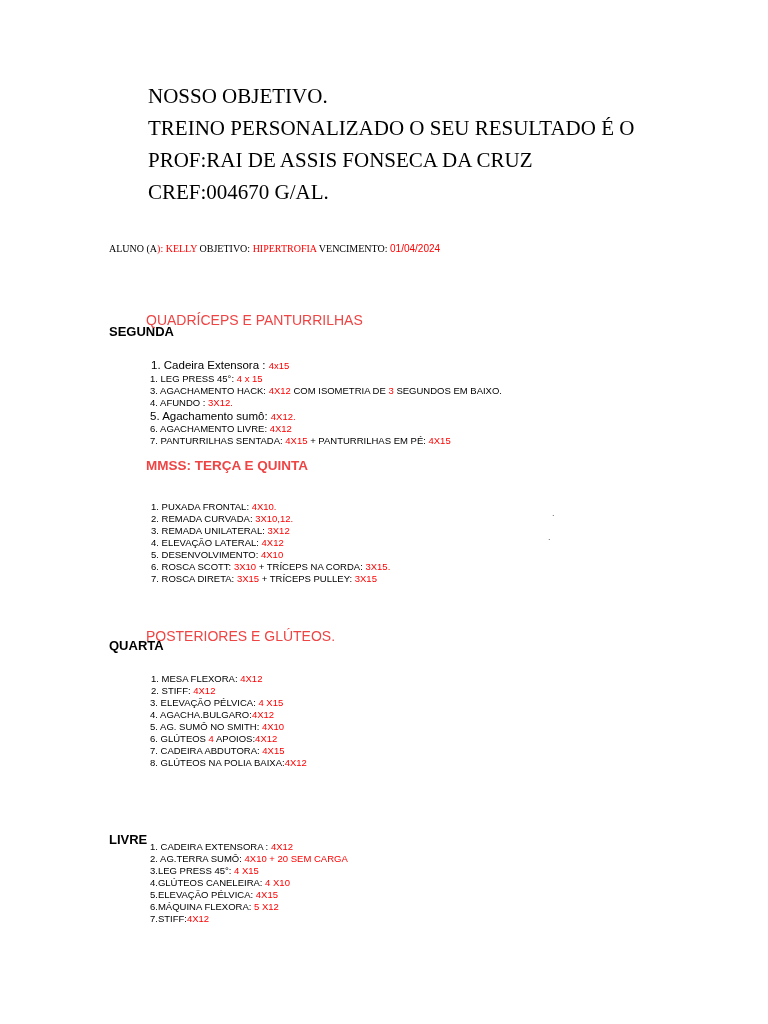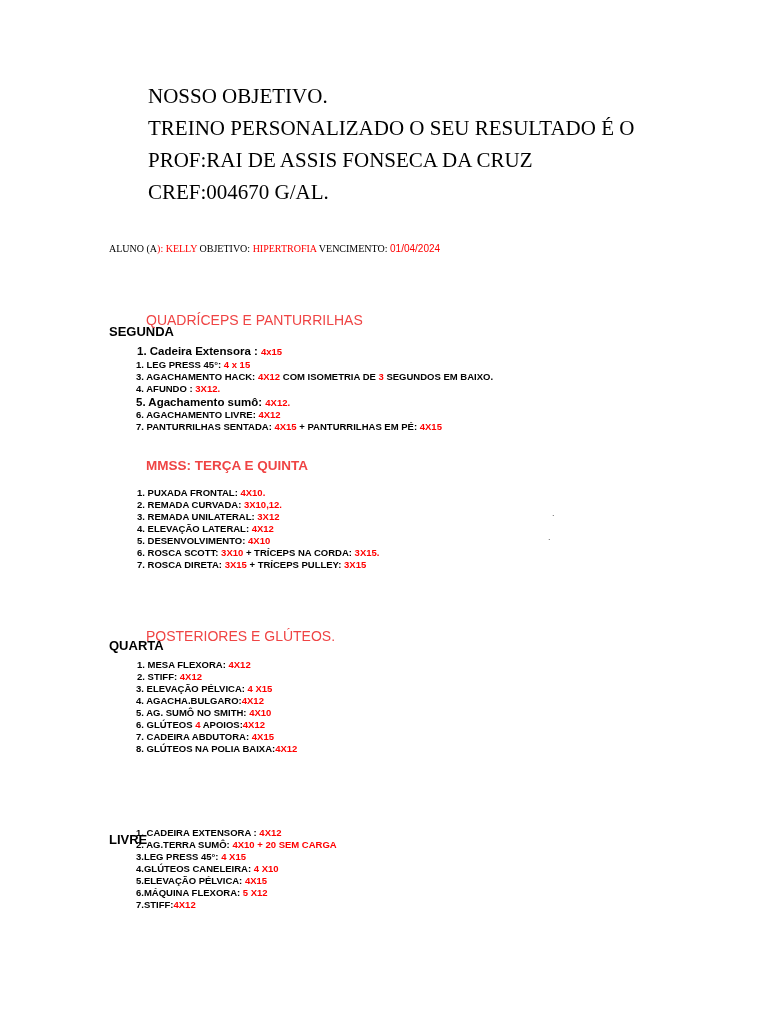--- a/index.html
+++ b/index.html
@@ -5,21 +5,21 @@
     html, body { margin: 0; padding: 0; background: #ffffff; }
     body { width: 768px; height: 1024px; position: relative; overflow: hidden; font-family: "Liberation Sans", sans-serif; color: #000; }
     .red { color: #ff0000; }
     .title-block { position: absolute; left: 148px; top: 80px; font-family: "Liberation Serif", serif; font-size: 21px; line-height: 32px; color: #000; }
     .title-block div { white-space: nowrap; }
     .aluno { position: absolute; left: 109px; top: 243px; font-size: 10px; white-space: nowrap; }
     .aluno .serif { font-family: "Liberation Serif", serif; }
     .day { position: absolute; left: 109px; font-weight: bold; font-size: 13px; margin-top: 36px; }
     .group { position: absolute; left: 126px; font-size: 14px; color: #ef4444; margin-left: 20px; }
     .group.bold { font-weight: bold; }
-    .list { position: absolute; margin: 4px; padding: 0; list-style: none; font-size: 9.5px; font-weight: bold; }
+    .list { position: absolute; margin: 18px; padding: 0; list-style: none; font-size: 9.5px; }
     .list li { height: 12px; line-height: 12px; white-space: nowrap; }
     .list li.big { font-size: 11.5px; }
     .dot { position: absolute; font-size: 9px; color: #555; }
   </style>
 </head>
 <body>
 
 <div class="title-block">
   <div>NOSSO OBJETIVO.</div>
   <div>TREINO PERSONALIZADO O SEU RESULTADO É O</div>

